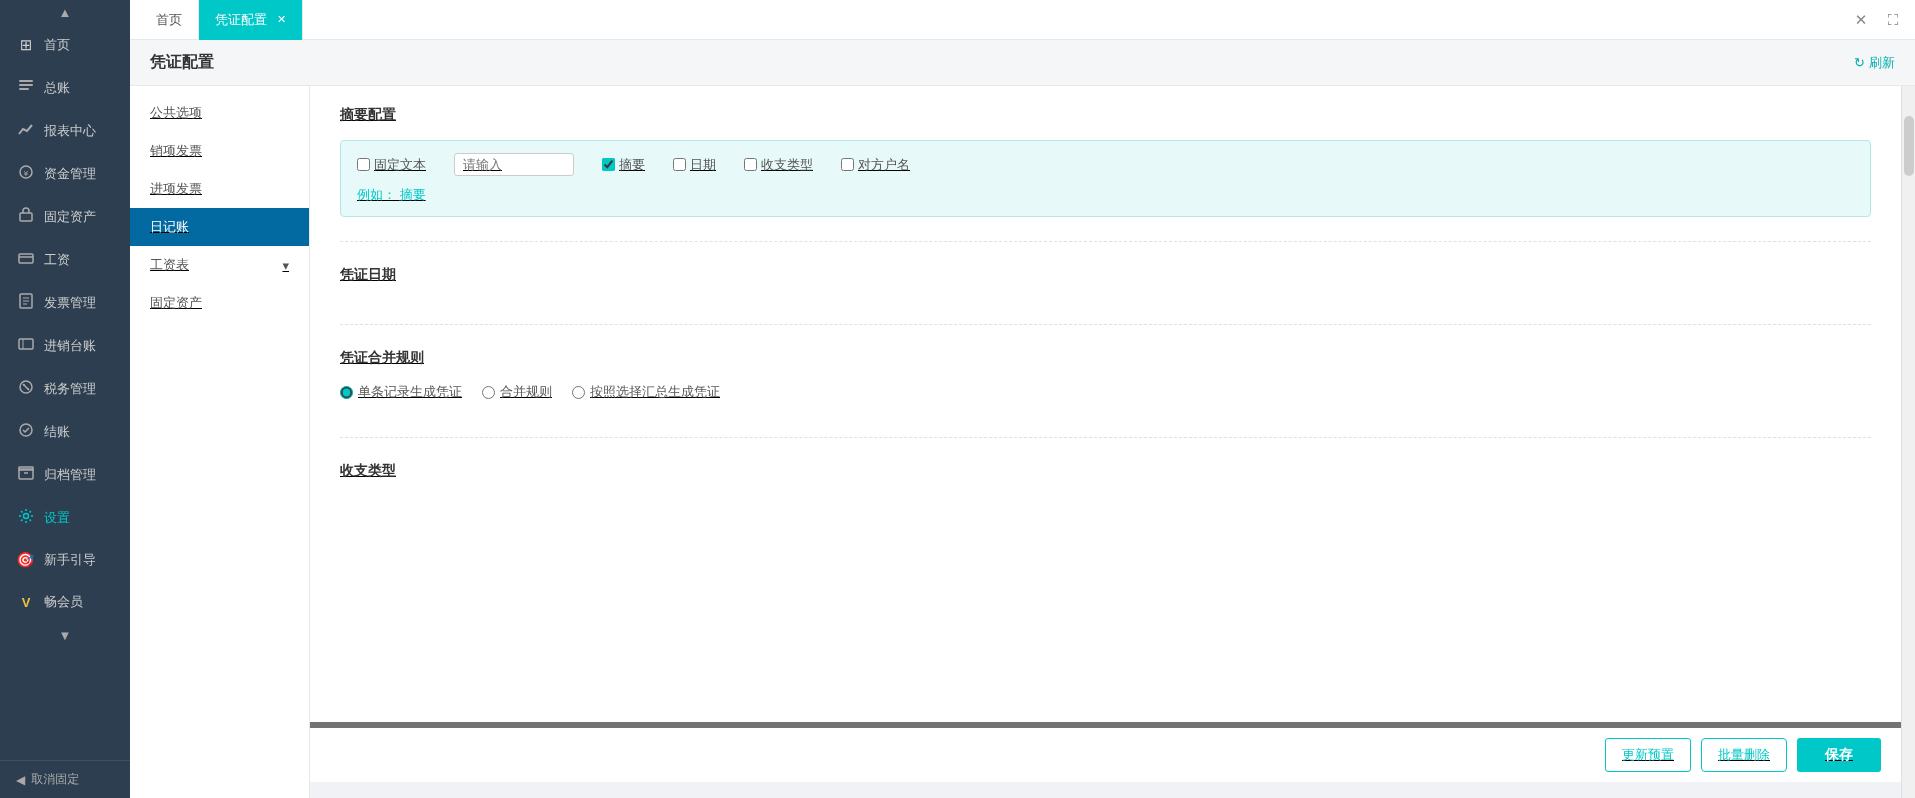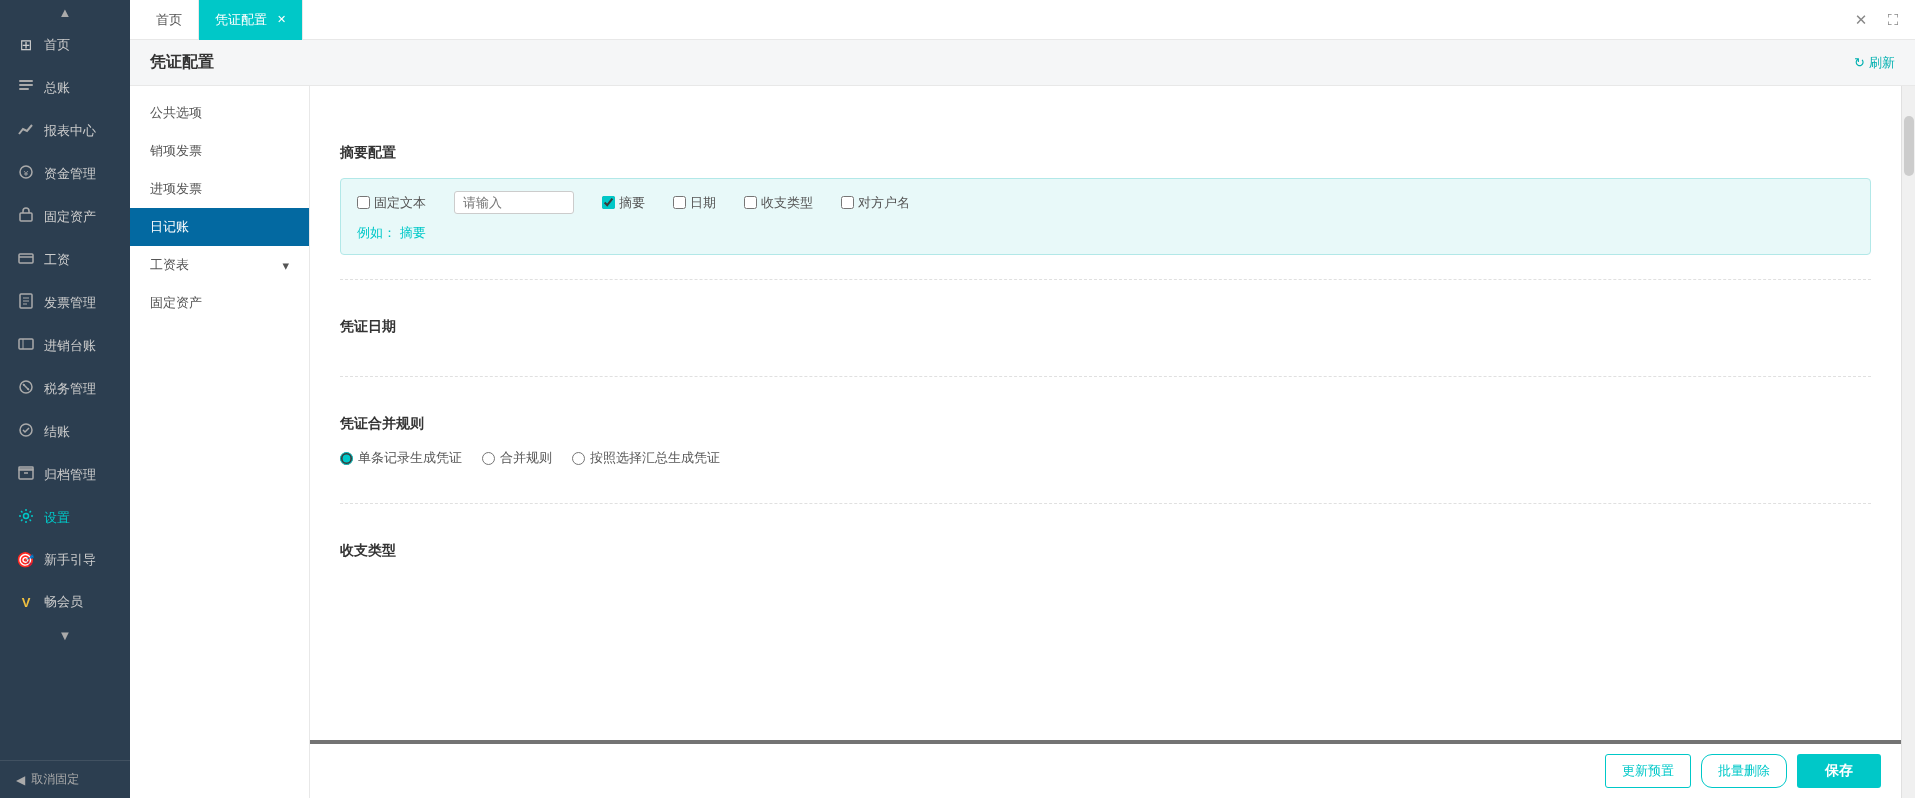--- a/index.html
+++ b/index.html
@@ -100,20 +100,21 @@
     .refresh-btn {
       display: flex; align-items: center; gap: 4px;
       color: #00b0b0; font-size: 13px; cursor: pointer; background: none; border: none;
     }
 
     
     .content-area {
       display: flex;
       flex: 1;
       overflow: hidden;
+      text-decoration: underline;
     }
 
     
     .left-nav {
       width: 180px;
       background: #fff;
       border-right: 1px solid #e8e8e8;
       padding-top: 8px;
       flex-shrink: 0;
     }
@@ -135,21 +136,20 @@
       padding: 20px 30px;
       background: #fff;
       position: relative;
     }
 
     
     .section {
       padding-bottom: 24px;
       border-bottom: 1px dashed #e0e0e0;
       margin-bottom: 24px;
-      margin-top: 38px;
     }
     .section:last-child { border-bottom: none; }
     .section-title {
       font-size: 14px;
       font-weight: 600;
       color: #333;
       margin-bottom: 16px;
     }
     .radio-group { display: flex; align-items: center; gap: 20px; margin-bottom: 12px; }
     .radio-label { display: flex; align-items: center; gap: 5px; cursor: pointer; color: #555; font-size: 13px; }
@@ -171,30 +171,30 @@
       padding: 3px 8px;
       font-size: 13px;
       color: #999;
       width: 120px;
     }
     .example-text { color: #00c8c8; font-size: 13px; margin-top: 10px; }
 
     
     .footer-actions {
       position: sticky;
-      bottom: 0;
+      bottom: 16px;
       background: #fff;
-      border-top: 4px solid #737373;
+      border-top: 6px solid #737373;
       padding: 10px 20px;
       display: flex;
       justify-content: flex-end;
       gap: 10px;
     }
     .btn-update { background: #fff; border: 1px solid #00c8c8; color: #00c8c8; padding: 6px 16px; border-radius: 3px; cursor: pointer; font-size: 13px; }
-    .btn-delete { background: #fff; border: 1px solid #00c8c8; color: #00c8c8; padding: 6px 16px; border-radius: 11px; cursor: pointer; font-size: 13px; }
+    .btn-delete { background: #fff; border: 1px solid #00c8c8; color: #00c8c8; padding: 6px 16px; border-radius: 4px; cursor: pointer; font-size: 13px; }
     .btn-save { background: #00c8c8; border: none; color: #fff; padding: 8px 28px; border-radius: 3px; cursor: pointer; font-size: 14px; font-weight: 600; }
 
     
     .main-content::-webkit-scrollbar { width: 6px; }
     .main-content::-webkit-scrollbar-track { background: #f0f0f0; }
     .main-content::-webkit-scrollbar-thumb { background: #ccc; border-radius: 3px; }
 
     
     .right-scrollbar {
       width: 14px;

